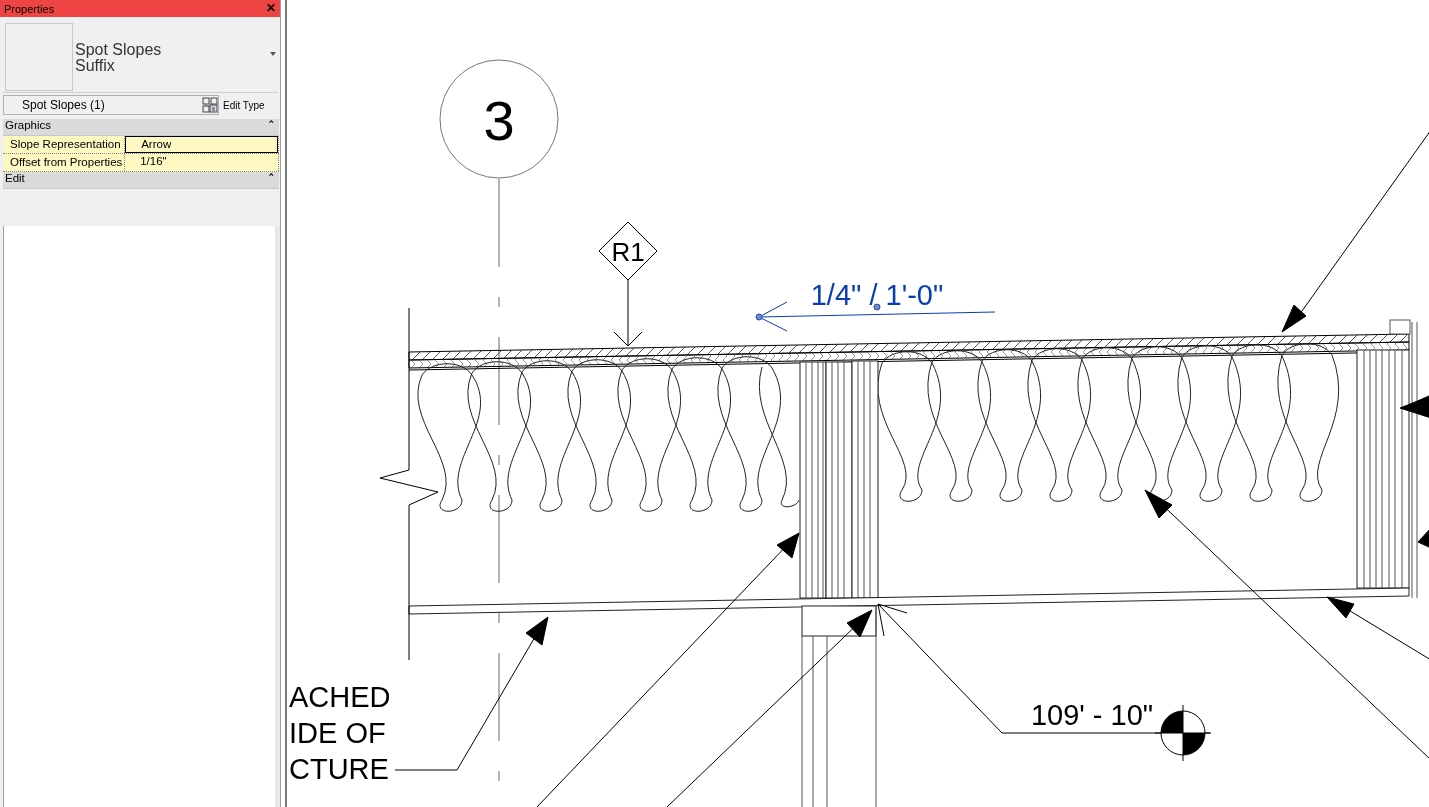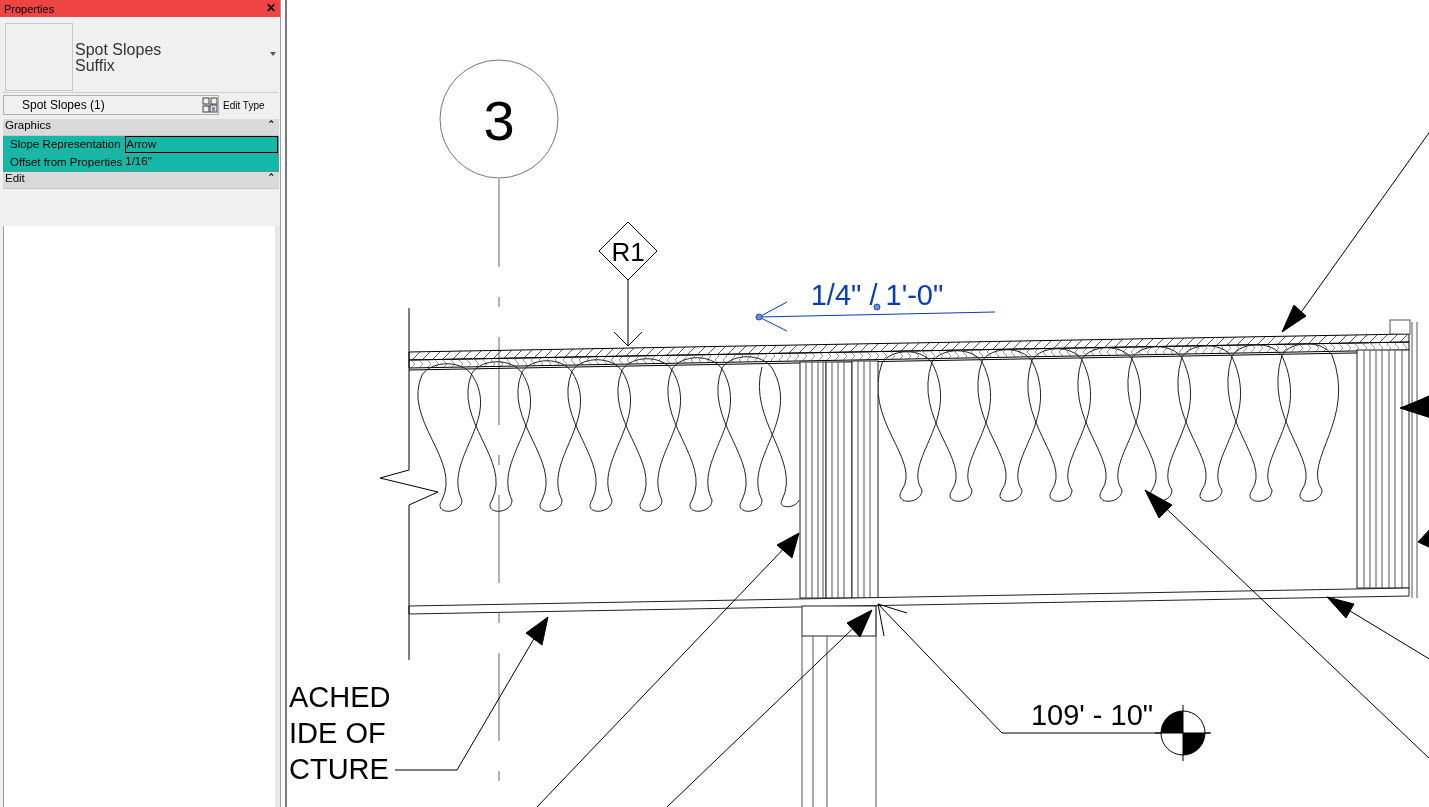--- a/index.html
+++ b/index.html
@@ -12,23 +12,23 @@
   #type-name { position:absolute; left:73px; top:22px; font-size:16px; line-height:16px; color:#333; }
   #type-dropdown { position:absolute; right:2px; top:32px; width:0; height:0; border-left:3px solid transparent; border-right:3px solid transparent; border-top:4px solid #555; }
   #instance-row { position:absolute; left:2px; top:95px; width:278px; height:22px; }
   #instance-select { position:absolute; left:1px; top:0; width:216px; height:20px; border:1px solid #b0b0b0; background:#f0f0f0; box-sizing:border-box; font-size:12px; line-height:18px; padding-left:18px; color:#000; }
   #instance-chevron { position:absolute; right:4px; top:2px; font-size:10px; color:#666; }
   #edit-type { position:absolute; left:200px; top:0; height:20px; display:flex; align-items:center; font-size:10px; color:#000; cursor:pointer; }
   #edit-type svg { margin-right:5px; }
   #grid { position:absolute; left:3px; top:119px; width:276px; font-size:11.5px; }
   .grp { height:16px; background:#dadada; display:flex; justify-content:space-between; padding:0 4px 0 2px; border-bottom:1px solid #c8c8c8; }
   .grp .toggle { font-size:9px; font-weight:bold; }
-  .prow { height:17px; display:flex; background:#14b8a6; border-bottom:1px dotted #888; }
+  .prow { height:17px; display:flex; background:#fef9c3; border-bottom:1px dotted #888; }
   .pname { width:124px; padding-left:7px; border-right:1px dotted #888; line-height:17px; box-sizing:border-box; white-space:nowrap; overflow:hidden; }
-  .pval { width:155px; padding-left:0; line-height:15px; box-sizing:border-box; }
+  .pval { width:155px; padding-left:15px; line-height:15px; box-sizing:border-box; }
   .pval.active { border:1px solid #000; }
   .pext { flex:1; border-left:1px dotted #888; }
   #props-bottom { position:absolute; left:3px; top:226px; width:273px; bottom:0; background:#fff; border-left:1px solid #a0a0a0; }
   #props-scroll { position:absolute; right:0; top:226px; width:5px; bottom:0; background:#e8e8e8; }
   #canvas { position:absolute; left:285px; top:0; width:1144px; height:807px; background:#fff; border-left:2px solid #7a7a7a; box-sizing:border-box; }
   #drawing { position:absolute; left:0; top:0; }
   .note-text { font-size:29px; fill:#000; font-family:"Liberation Sans", sans-serif; }
 </style>
 </head>
 <body>

